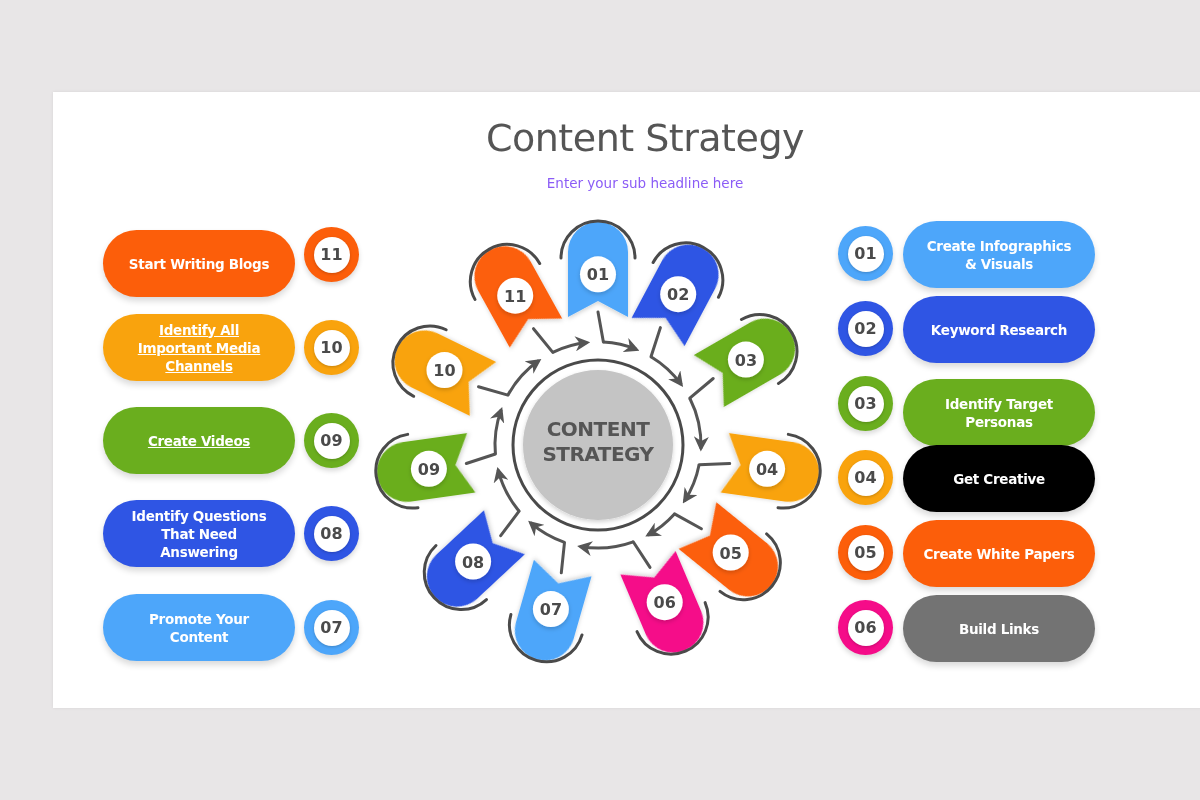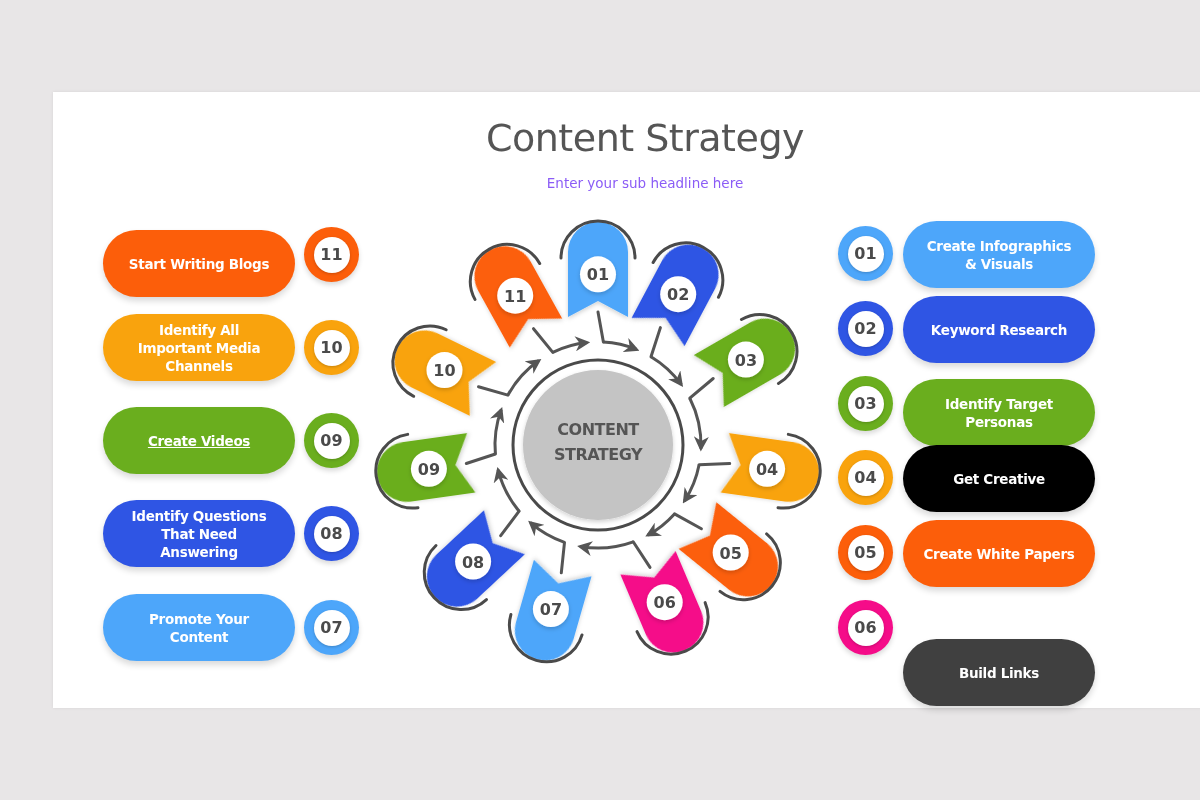--- a/index.html
+++ b/index.html
@@ -35,38 +35,38 @@
   }
   .badge .inner {
     width:36px; height:36px; border-radius:50%; background:#ffffff;
     display:flex; align-items:center; justify-content:center;
     color:#4a4a4a; font-weight:bold; font-size:16px; font-family:"DejaVu Sans", sans-serif;
     box-shadow:0 1px 3px rgba(0,0,0,0.2);
   }
   #wheel { position:absolute; left:0; top:0; }
   .center-label {
     position:absolute; left:545px; top:325px; width:200px; margin-left:-100px;
-    text-align:center; color:#555555; font-weight:bold; font-size:16px; line-height:25px;
+    text-align:center; color:#555555; font-weight:bold; font-size:20px; line-height:25px;
     font-family:"DejaVu Sans", sans-serif; letter-spacing:-0.5px;
   }
 </style>
 </head>
 <body>
 
 <div class="slide">
   <div class="title">Content Strategy</div>
   <div class="subtitle">Enter your sub headline here</div>
 
   <div>
     <div class="pill" style="left:50px; top:129px; background:#fc5e0a;margin-top:9px;">Start Writing  Blogs</div>
     <div class="badge" style="left:251px; top:135px; background:#fc5e0a;">
         <div class="inner">11</div>
       </div>
 
-    <div class="pill" style="left:50px; top:222px; background:#f9a30d;">Identify All Important Media Channels</div>
+    <div class="pill" style="left:50px; top:222px; background:#f9a30d;text-decoration:underline;">Identify All Important Media Channels</div>
     <div class="badge" style="left:251px; top:228px; background:#f9a30d;">
         <div class="inner">10</div>
       </div>
 
     <div class="pill" style="left:50px; top:315px; background:#6aae1e;text-decoration:underline;">Create Videos</div>
     <div class="badge" style="left:251px; top:321px; background:#6aae1e;">
         <div class="inner">09</div>
       </div>
 
     <div class="pill" style="left:50px; top:408px; background:#2f55e4;">Identify Questions That Need Answering</div>
@@ -102,21 +102,21 @@
     <div class="pill" style="left:850px; top:353px; background:#000000;">Get Creative</div>
 
     <div class="badge" style="left:785px; top:433px; background:#fc5e0a;">
         <div class="inner">05</div>
       </div>
     <div class="pill" style="left:850px; top:428px; background:#fc5e0a;">Create White Papers</div>
 
     <div class="badge" style="left:785px; top:508px; background:#f50c89;">
         <div class="inner">06</div>
       </div>
-    <div class="pill" style="left:850px; top:503px; background:#404040;margin-top:44px;">Build Links</div>
+    <div class="pill" style="left:850px; top:503px; background:#737373;">Build Links</div>
   </div>
 
   <svg id="wheel" width="1092" height="616" viewBox="0 0 1092 616">
     <defs>
       <filter id="sh" x="-30%" y="-30%" width="160%" height="160%">
         <feDropShadow dx="0" dy="2" stdDeviation="2" flood-color="#000" flood-opacity="0.18"></feDropShadow>
       </filter>
       <marker id="arrowhead" viewBox="0 0 10 10" refX="8" refY="5" markerWidth="5" markerHeight="5" orient="auto">
         <path d="M0,0 L10,5 L0,10 L3,5 Z" fill="#555555"></path>
       </marker>

